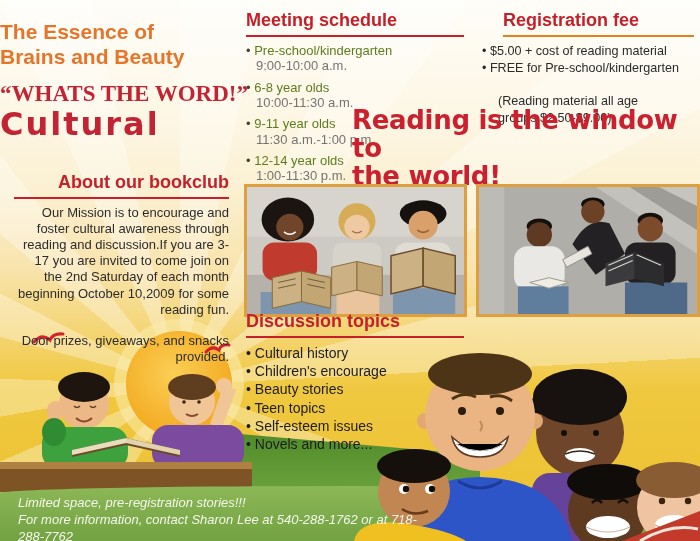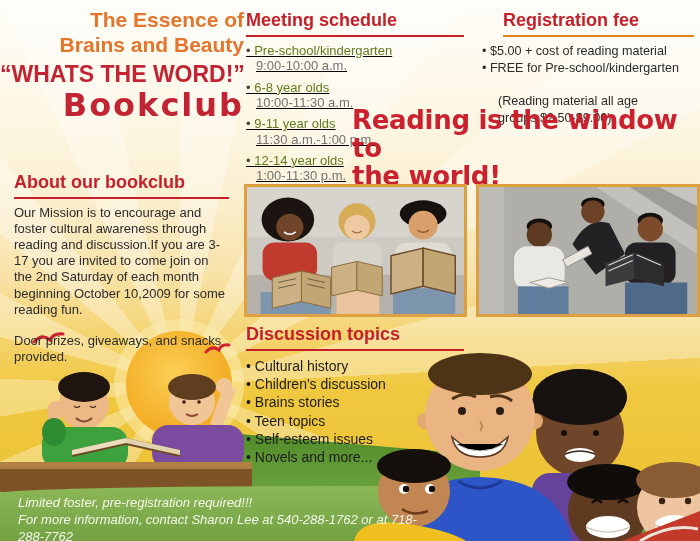--- a/index.html
+++ b/index.html
@@ -24,41 +24,41 @@
   .green-wedge{position:absolute;left:230px;top:428px;width:250px;height:64px;z-index:2;
     background:linear-gradient(180deg,#4f8a29,#6aa23c);
     clip-path:polygon(0 8%,100% 42%,100% 100%,0 100%);}
   .footer-band{position:absolute;left:-8px;right:-8px;top:486px;height:62px;z-index:6;
     background:linear-gradient(180deg,#8cb757,#6f9f40);
     border-radius:100% 100% 0 0 / 16px;}
   
   h2{font-size:18px;font-weight:bold;color:#c41f2a;margin:0 0 6px;
      padding-bottom:4px;border-bottom:2px solid #c41f2a;}
   .registration h2{border-bottom-color:#e0821c;margin-left:21px;}
-  .brand{position:absolute;left:0;top:8px;width:244px;text-align:right;z-index:5;}
+  .brand{position:absolute;left:0;top:20px;width:244px;text-align:left;z-index:5;}
   .tagline{color:#e4752b;font-size:21px;font-weight:bold;line-height:1.18;}
-  .title{color:#c32433;font-family:Liberation Sans, sans-serif;font-weight:bold;
-         font-size:23px;margin-top:3px;white-space:nowrap;}
+  .title{color:#c32433;font-family:Liberation Serif, serif;font-weight:bold;
+         font-size:23px;margin-top:11px;white-space:nowrap;}
   .subtitle{color:#c32433;font-family:"DejaVu Sans",sans-serif;font-weight:bold;
             font-size:32px;letter-spacing:2px;line-height:1.1;}
-  .about{position:absolute;left:14px;top:172px;width:215px;z-index:5;}
+  .about{position:absolute;left:14px;top:172px;width:215px;z-index:5;text-align:right;}
   .about p{font-size:13px;color:#2c2c2c;line-height:1.24;margin:0 0 15px;}
   .schedule{position:absolute;left:246px;top:10px;width:218px;z-index:5;}
-  .sched-item{margin-bottom:6px;font-size:13px;line-height:1.18;padding-left:10px;text-decoration:underline;}
+  .sched-item{margin-bottom:6px;font-size:13px;line-height:1.18;padding-left:10px;}
   .sched-group{color:#5e7c1e;}
   .sched-group::before{content:"• ";color:#44442f;margin-left:-10px;}
   .sched-time{color:#737373;}
   .registration{position:absolute;left:482px;top:10px;width:212px;z-index:5;}
   .reg-item{font-size:12.6px;color:#2b2b2b;line-height:1.35;}
   .reg-item::before{content:"• ";}
   .reg-note{font-size:12.6px;color:#2b2b2b;line-height:1.35;margin:16px;}
   .slogan{position:absolute;left:352px;top:106px;width:350px;z-index:5;
     color:#cb202e;font-family:"DejaVu Sans",sans-serif;font-weight:bold;
     font-size:26px;line-height:1.08;letter-spacing:-0.3px;}
-  .discussion{position:absolute;left:246px;top:324px;width:218px;z-index:5;}
+  .discussion{position:absolute;left:246px;top:311px;width:218px;z-index:5;}
   .topic{font-size:14px;color:#1d1d1d;line-height:1.3;}
   .topic::before{content:"• ";}
   
   .photo{position:absolute;margin:0;padding:0;box-sizing:border-box;z-index:5;
     border:3px solid #dd9f40;background:#b9b5af;}
   .photo1{left:244px;top:184px;width:223px;height:133px;}
   .photo2{left:476px;top:184px;width:224px;height:133px;}
   .photo svg,.scene svg{display:block;width:100%;height:100%;}
   .left-scene{position:absolute;left:0;top:330px;width:252px;height:162px;z-index:4;}
   .right-scene{position:absolute;left:340px;top:341px;width:360px;height:200px;z-index:7;}
@@ -74,21 +74,21 @@
   <div class="bg-rays"></div>
   <div class="sun"></div>
   <div class="green-wedge"></div>
 
   <header class="brand">
     <div class="tagline">
       <div>The Essence of</div>
       <div>Brains and Beauty</div>
     </div>
     <div class="title">“WHATS THE WORD!”</div>
-    <div class="subtitle">Bookclub</div>
+    <div class="subtitle">Cultural</div>
   </header>
 
   <section class="about">
     <h2>About our bookclub</h2>
     <p>Our Mission is to encourage and foster cultural awareness through reading and discussion.If you are 3-17 you are invited to come join on the 2nd Saturday of each month beginning October 10,2009 for some reading fun.</p>
     <p>Door prizes, giveaways, and snacks provided.</p>
   </section>
 
   <section class="schedule">
     <h2>Meeting schedule</h2>
@@ -198,23 +198,23 @@
       <path d="M133 82 L158 71 M133 88 L158 77 M187 82 L162 71" stroke="#d9d7d1" stroke-width="1.2"></path>
     </svg>
   </figure>
 
   <section class="discussion">
     <h2>Discussion topics</h2>
     <div>
 
         <div class="topic">Cultural history</div>
 
-        <div class="topic">Children's discussion</div>
-
-        <div class="topic">Brains stories</div>
+        <div class="topic">Children's encourage</div>
+
+        <div class="topic">Beauty stories</div>
 
         <div class="topic">Teen topics</div>
 
         <div class="topic">Self-esteem issues</div>
 
         <div class="topic">Novels and more...</div>
       </div>
   </section>
 
   <div class="left-scene scene">
@@ -303,17 +303,17 @@
       <circle cx="322" cy="160" r="3.2" fill="#3a2210"></circle>
         <circle cx="348" cy="160" r="3.2" fill="#3a2210"></circle>
       <ellipse cx="334" cy="184" rx="19" ry="10" fill="#ffffff"></ellipse>
       <path d="M315 184 q19 9 38 0" stroke="#c9a88a" stroke-width="1.2" fill="none"></path>
       <path d="M282 200 L360 170 L360 200 Z" fill="#c43a2a"></path>
       <path d="M300 200 q30 -18 58 -12" stroke="#e8e4da" stroke-width="3" fill="none"></path>
     </svg>
   </div>
 
   <footer class="footer-text">
-    <div>Limited foster, pre-registration required!!!</div>
+    <div>Limited space, pre-registration stories!!!</div>
     <div>For more information, contact Sharon Lee at 540-288-1762 or at 718-288-7762</div>
   </footer>
 
 </div>
 
 </body></html>

